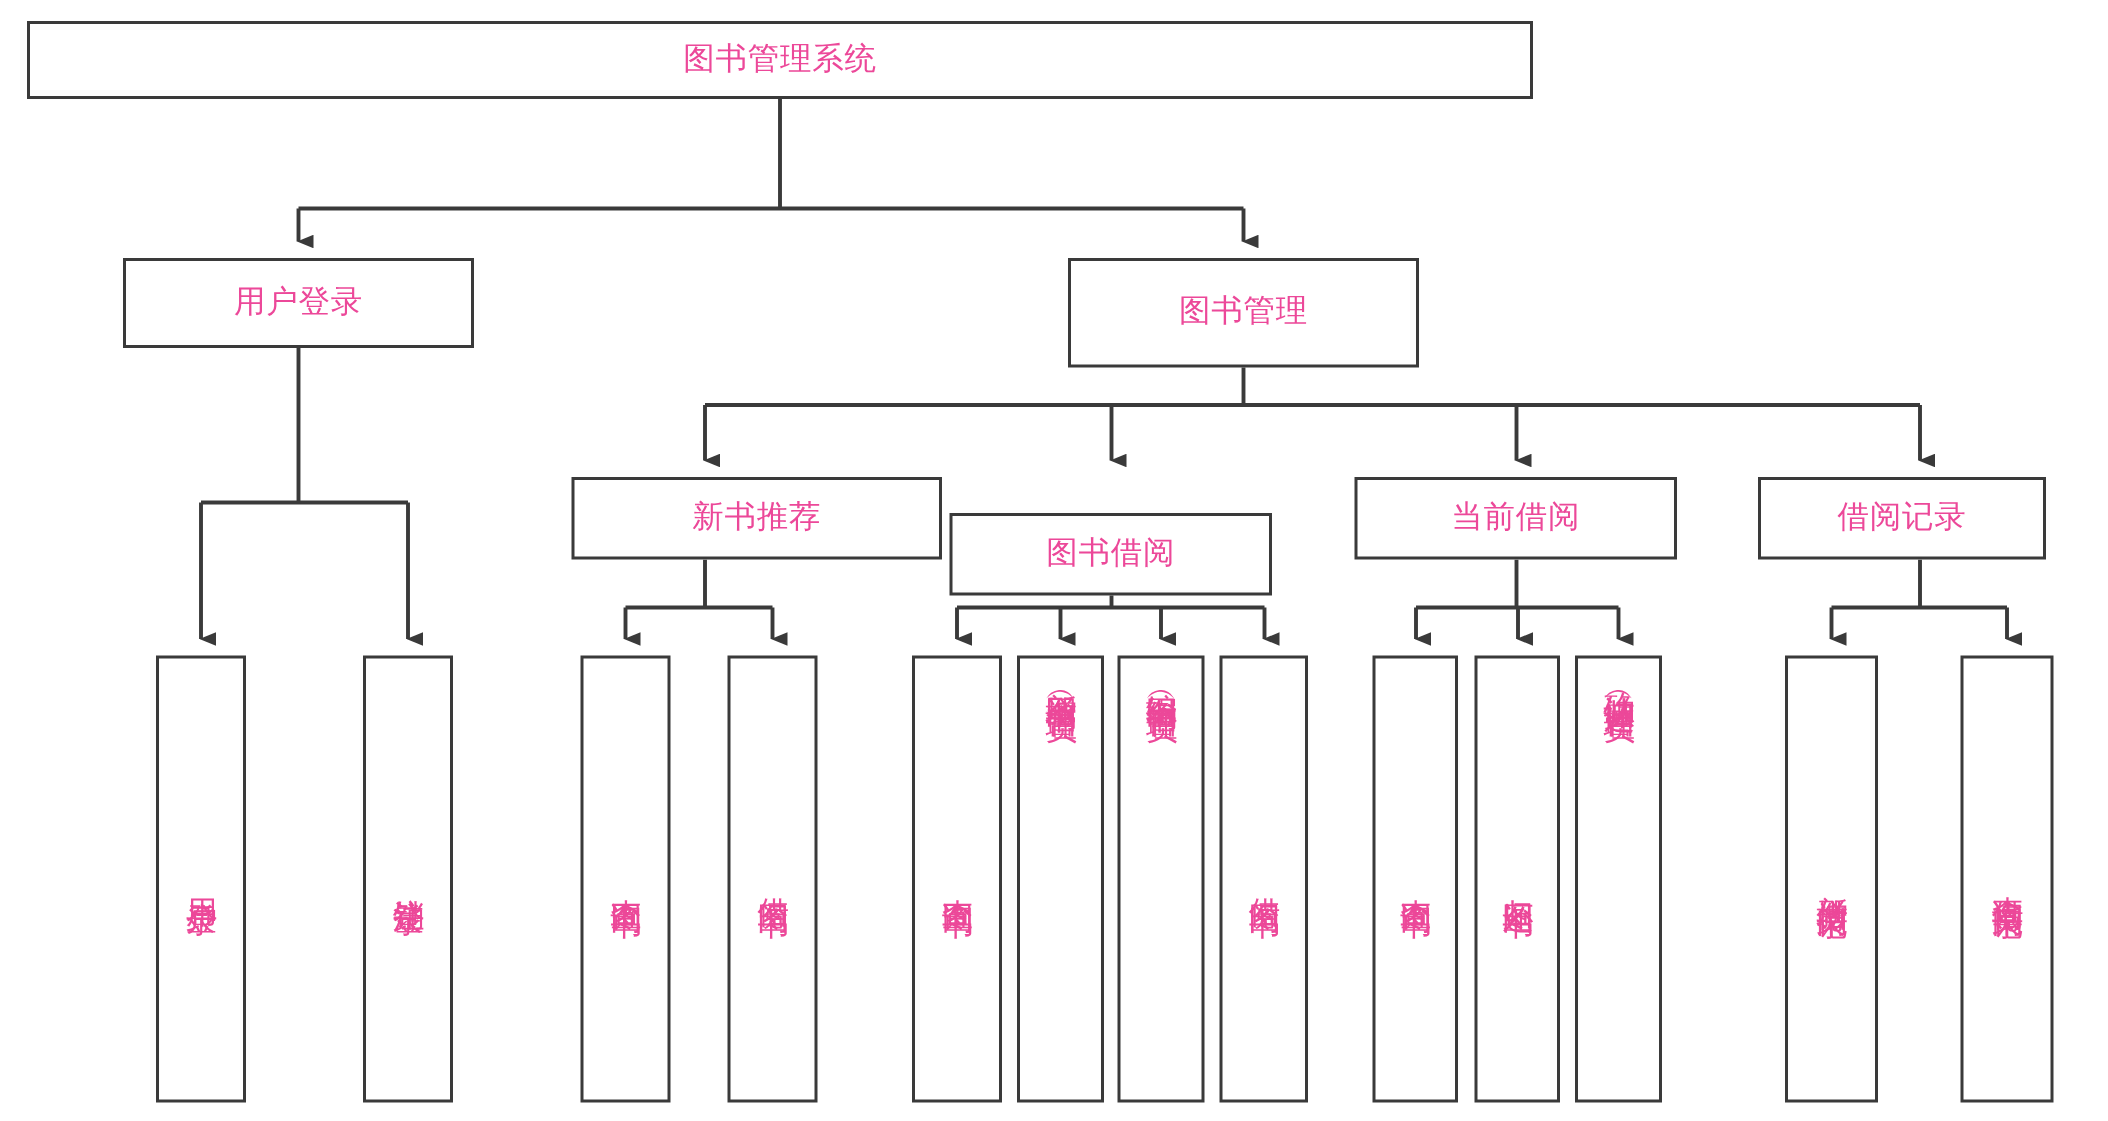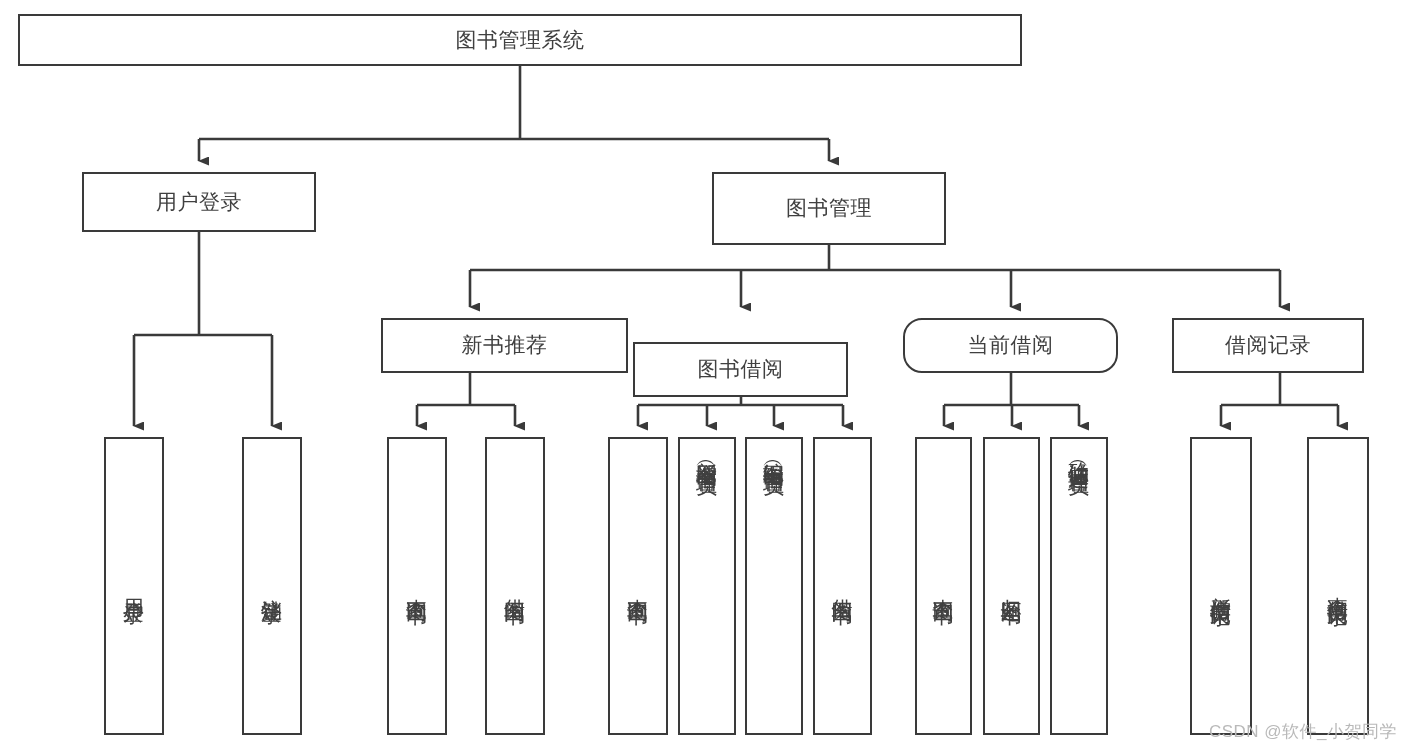--- a/index.html
+++ b/index.html
@@ -31,21 +31,21 @@
     position: absolute;
     box-sizing: border-box;
     background: #ffffff;
     border: 2px solid #3a3a3a;
     display: flex;
     align-items: center;
     justify-content: center;
     overflow: hidden;
   }
   .node .label {
-    color: #404040;
+    color: #ec4899;
     line-height: 1.18;
     white-space: pre;
   }
   .node.horizontal .label {
     font-size: 21px;
     letter-spacing: 0.5px;
   }
   .node.vertical {
     align-items: flex-start;
     justify-content: center;
@@ -129,21 +129,21 @@
       </div>
       <div class="node horizontal" style="left: 712px; top: 172px; width: 234px; height: 73px;">
         <span class="label">图书管理</span>
       </div>
       <div class="node horizontal" style="left: 381px; top: 318px; width: 247px; height: 55px;">
         <span class="label">新书推荐</span>
       </div>
       <div class="node horizontal" style="left: 633px; top: 318px; width: 215px; height: 55px; margin-top: 24px;">
         <span class="label">图书借阅</span>
       </div>
-      <div class="node horizontal" style="left: 903px; top: 318px; width: 215px; height: 55px; border-radius: 19px;">
+      <div class="node horizontal" style="left: 903px; top: 318px; width: 215px; height: 55px;">
         <span class="label">当前借阅</span>
       </div>
       <div class="node horizontal" style="left: 1172px; top: 318px; width: 192px; height: 55px;">
         <span class="label">借阅记录</span>
       </div>
       <div class="node vertical centered" style="left: 104px; top: 437px; width: 60px; height: 298px;">
         <span class="label">用户登录</span>
       </div>
       <div class="node vertical centered" style="left: 242px; top: 437px; width: 60px; height: 298px;">
         <span class="label">注销登录</span>
@@ -176,15 +176,14 @@
         <span class="label">确认归还（管理员）</span>
       </div>
       <div class="node vertical centered" style="left: 1190px; top: 437px; width: 62px; height: 298px;">
         <span class="label">新增借阅记录</span>
       </div>
       <div class="node vertical centered" style="left: 1307px; top: 437px; width: 62px; height: 298px;">
         <span class="label">查询借阅记录</span>
       </div>
     </div>
 
-  <div class="watermark">CSDN @软件_小贺同学</div>
 
 </div>
 
 </body></html>

